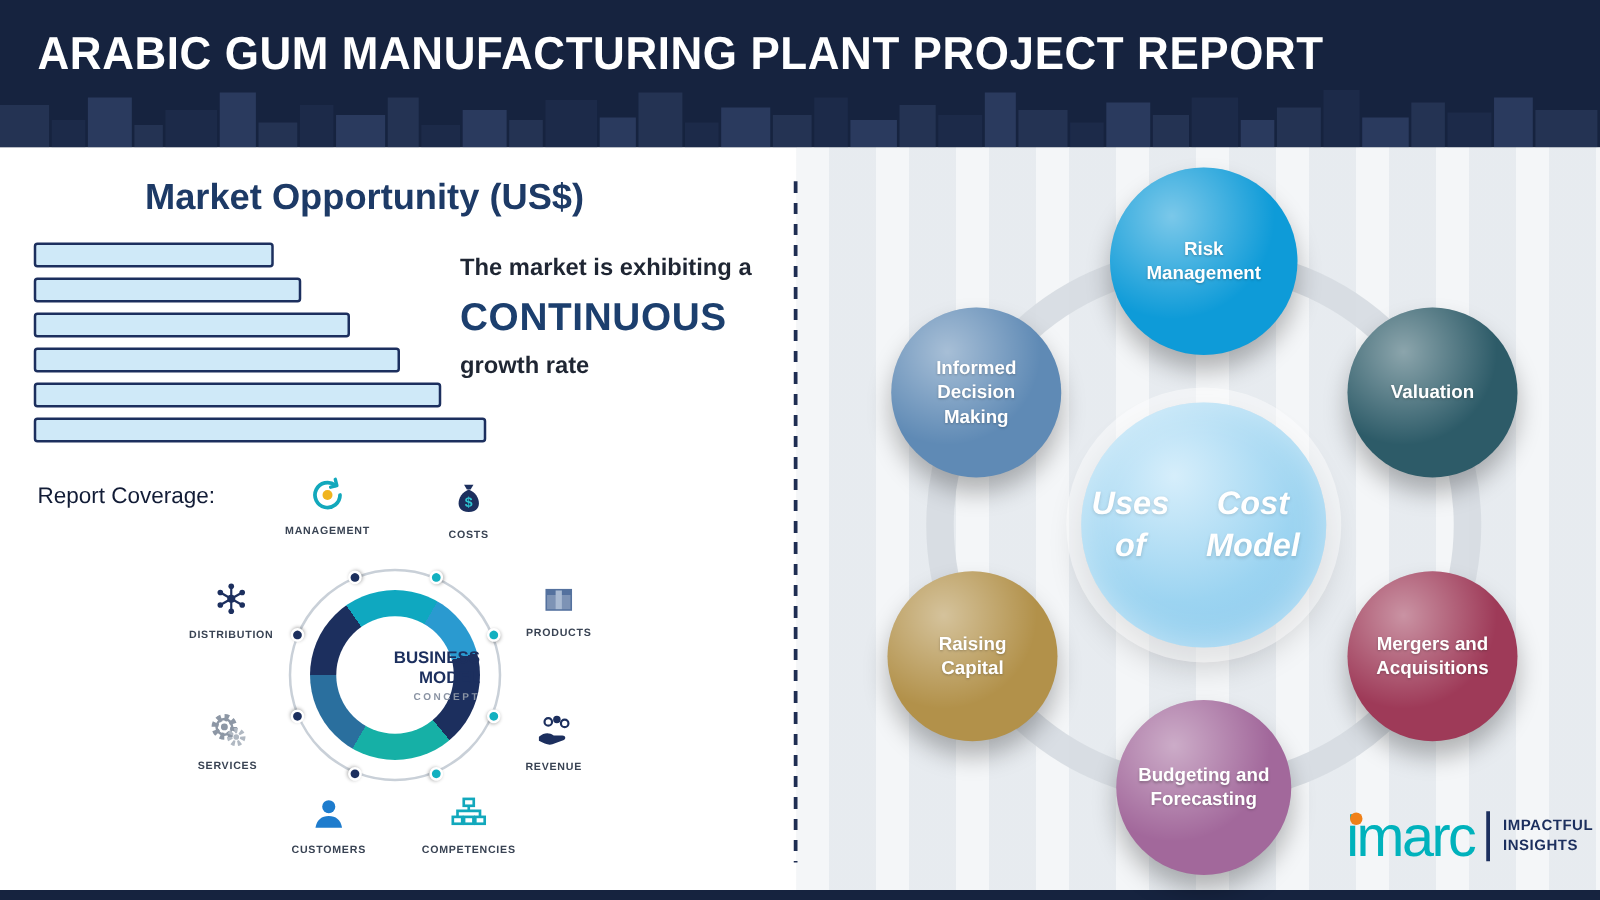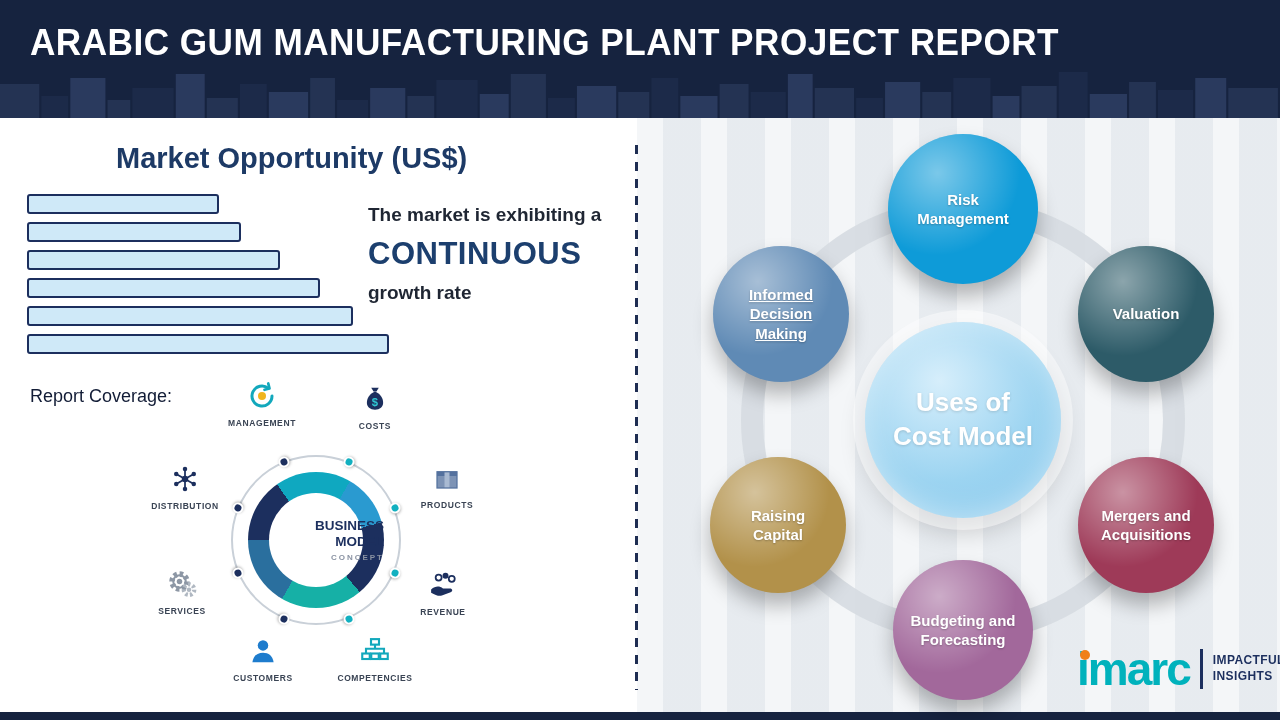--- a/index.html
+++ b/index.html
@@ -89,33 +89,33 @@
   .cm-node::before {
     content:""; position:absolute; inset:0; border-radius:50%;
     background:radial-gradient(circle at 33% 26%, rgba(255,255,255,.45), rgba(255,255,255,0) 55%);
   }
   .cm-node span { position:relative; z-index:1; text-shadow:0 1px 2px rgba(0,0,0,.25); }
   .n-risk { left:251px; top:16px; width:150px; height:150px; }
   .n-valuation { left:441px; top:128px; width:136px; height:136px; }
   .n-mergers { left:441px; top:339px; width:136px; height:136px; }
   .n-budgeting { left:256px; top:442px; width:140px; height:140px; }
   .n-raising { left:73px; top:339px; width:136px; height:136px; }
-  .n-informed { left:76px; top:128px; width:136px; height:136px;text-decoration:underline; }
+  .n-informed { left:76px; top:128px; width:136px; height:136px; }
   .cm-center {
     position:absolute; left:228px; top:204px; width:196px; height:196px; border-radius:50%; z-index:2;
     background:radial-gradient(circle at 38% 30%, #d6eefb, #9cd4f1 55%, #86c7ec);
     box-shadow:0 0 0 12px rgba(255,255,255,.45), 0 14px 26px rgba(0,0,0,.18), inset 0 0 30px rgba(255,255,255,.5);
-    display:flex; flex-direction:column; align-items:center; justify-content:center; text-align:center;
-    color:#ffffff; font-size:26px; font-weight:800;
+    display:flex; flex-direction:row; align-items:center; justify-content:center; text-align:center;
+    color:#ffffff; font-size:26px; font-weight:800;font-style:italic;
   }
   .cm-center span { text-shadow:0 1px 3px rgba(0,0,0,.15); line-height:1.3; }
 
   
   .logo { position:absolute; left:440px; top:528px; display:flex; align-items:center; gap:10px; }
-  .logo-brand { font-size:46px; font-weight:700; color:#00b2bc; letter-spacing:-2px; line-height:1; position:relative; }
+  .logo-brand { font-size:46px; font-weight:400; color:#00b2bc; letter-spacing:-2px; line-height:1; position:relative; }
   .logo-accent { position:absolute; left:3px; top:4px; width:10px; height:10px; border-radius:50%; background:#f08018; }
   .logo-sep { width:3px; height:40px; background:#1c2f5e; }
   .logo-tag { font-size:12px; font-weight:800; color:#1c2f5e; line-height:1.3; letter-spacing:.4px; }
 </style>
 </head>
 <body>
 
 <div class="stage">
 
   <div class="header">

